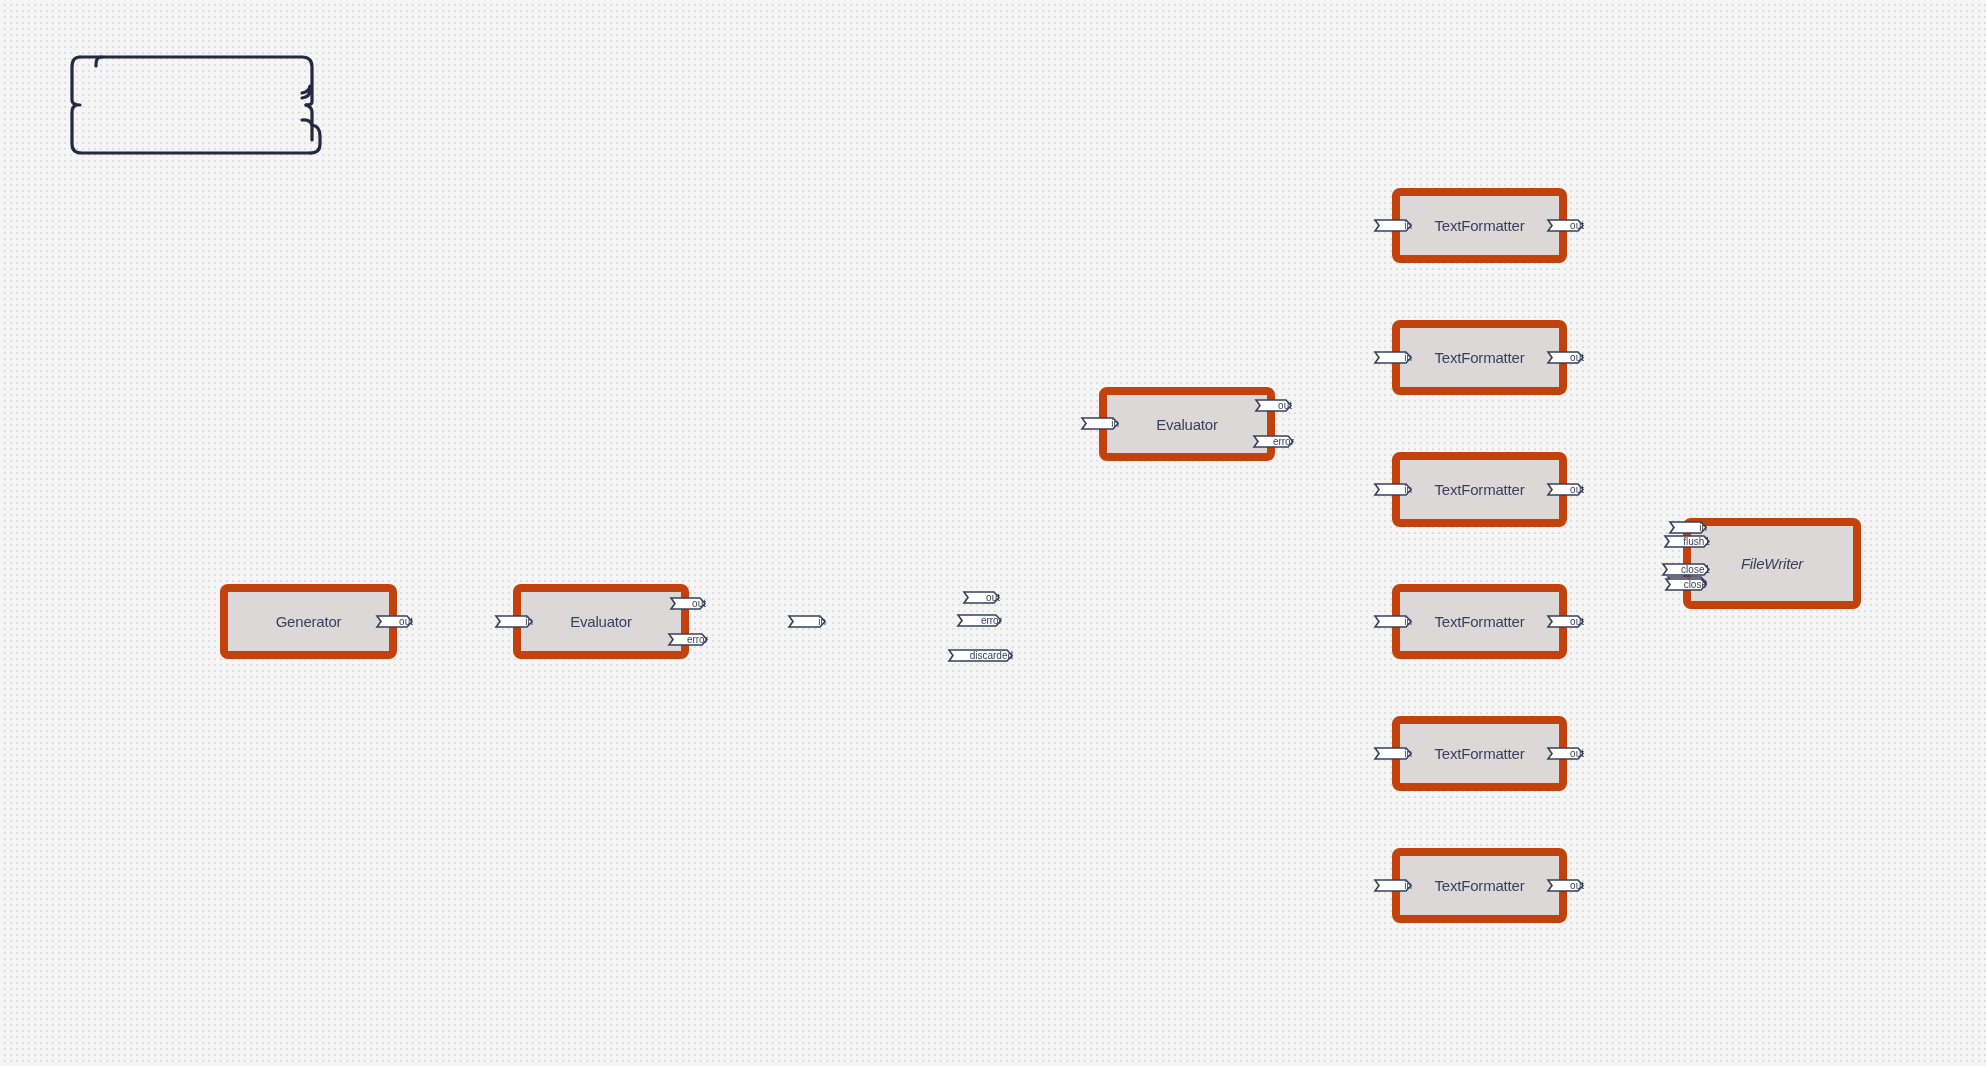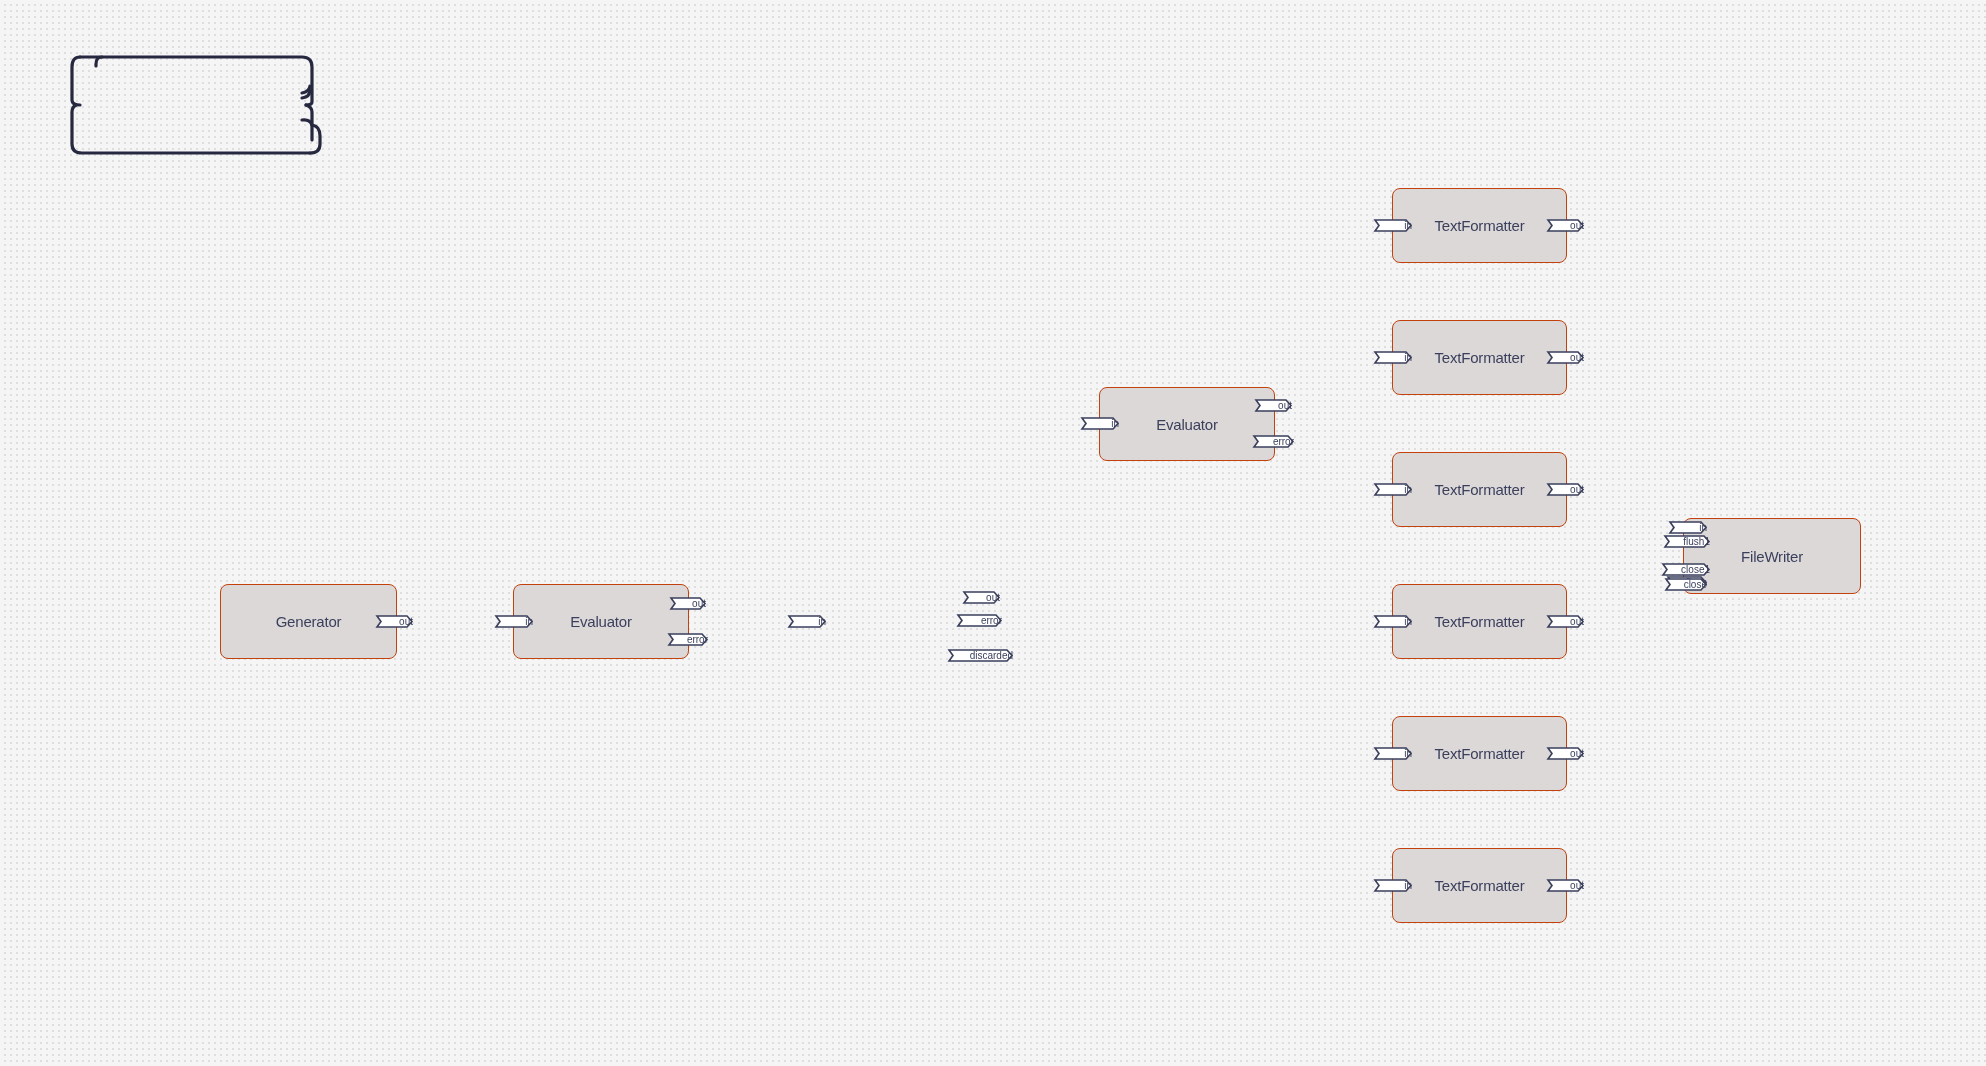--- a/index.html
+++ b/index.html
@@ -20,21 +20,21 @@
   .canvas {
     position: absolute;
     left: 0; top: 0;
     width: 1986px;
     height: 1066px;
   }
   .node {
     position: absolute;
     box-sizing: border-box;
     background: #dcd8d8;
-    border: 1px solid #c2410c;
+    border: 8px solid #c2410c;
     border-radius: 8px;
     display: flex;
     align-items: center;
     justify-content: center;
     cursor: move;
   }
   .node-label {
     font-size: 15px;
     color: #3a3f5c;
     letter-spacing: -0.2px;
@@ -259,21 +259,21 @@
       </svg>
     <span class="port-label">in</span>
   </div>
   <div class="port" style="left:1547px; top:879px; width:37px;">
     <svg viewBox="0 0 37 13" preserveAspectRatio="none">
         <path d="M1 1 H31 L36 6.5 L31 12 H1 L5 6.5 Z" fill="#fff" stroke="#3a3f5c" stroke-width="1.6"></path>
       </svg>
     <span class="port-label">out</span>
   </div>
 
-  <div class="node" style="left:1683px; top:518px; width:178px; height:76px;">
+  <div class="node" style="left:1683px; top:518px; width:178px; height:91px;font-style:italic;">
     <span class="node-label">FileWriter</span>
   </div>
   <div class="port" style="left:1669px; top:521px; width:38px;">
     <svg viewBox="0 0 38 13" preserveAspectRatio="none">
         <path d="M1 1 H32 L37 6.5 L32 12 H1 L5 6.5 Z" fill="#fff" stroke="#3a3f5c" stroke-width="1.6"></path>
       </svg>
     <span class="port-label">in</span>
   </div>
   <div class="port" style="left:1664px; top:535px; width:46px;">
     <svg viewBox="0 0 46 13" preserveAspectRatio="none">

